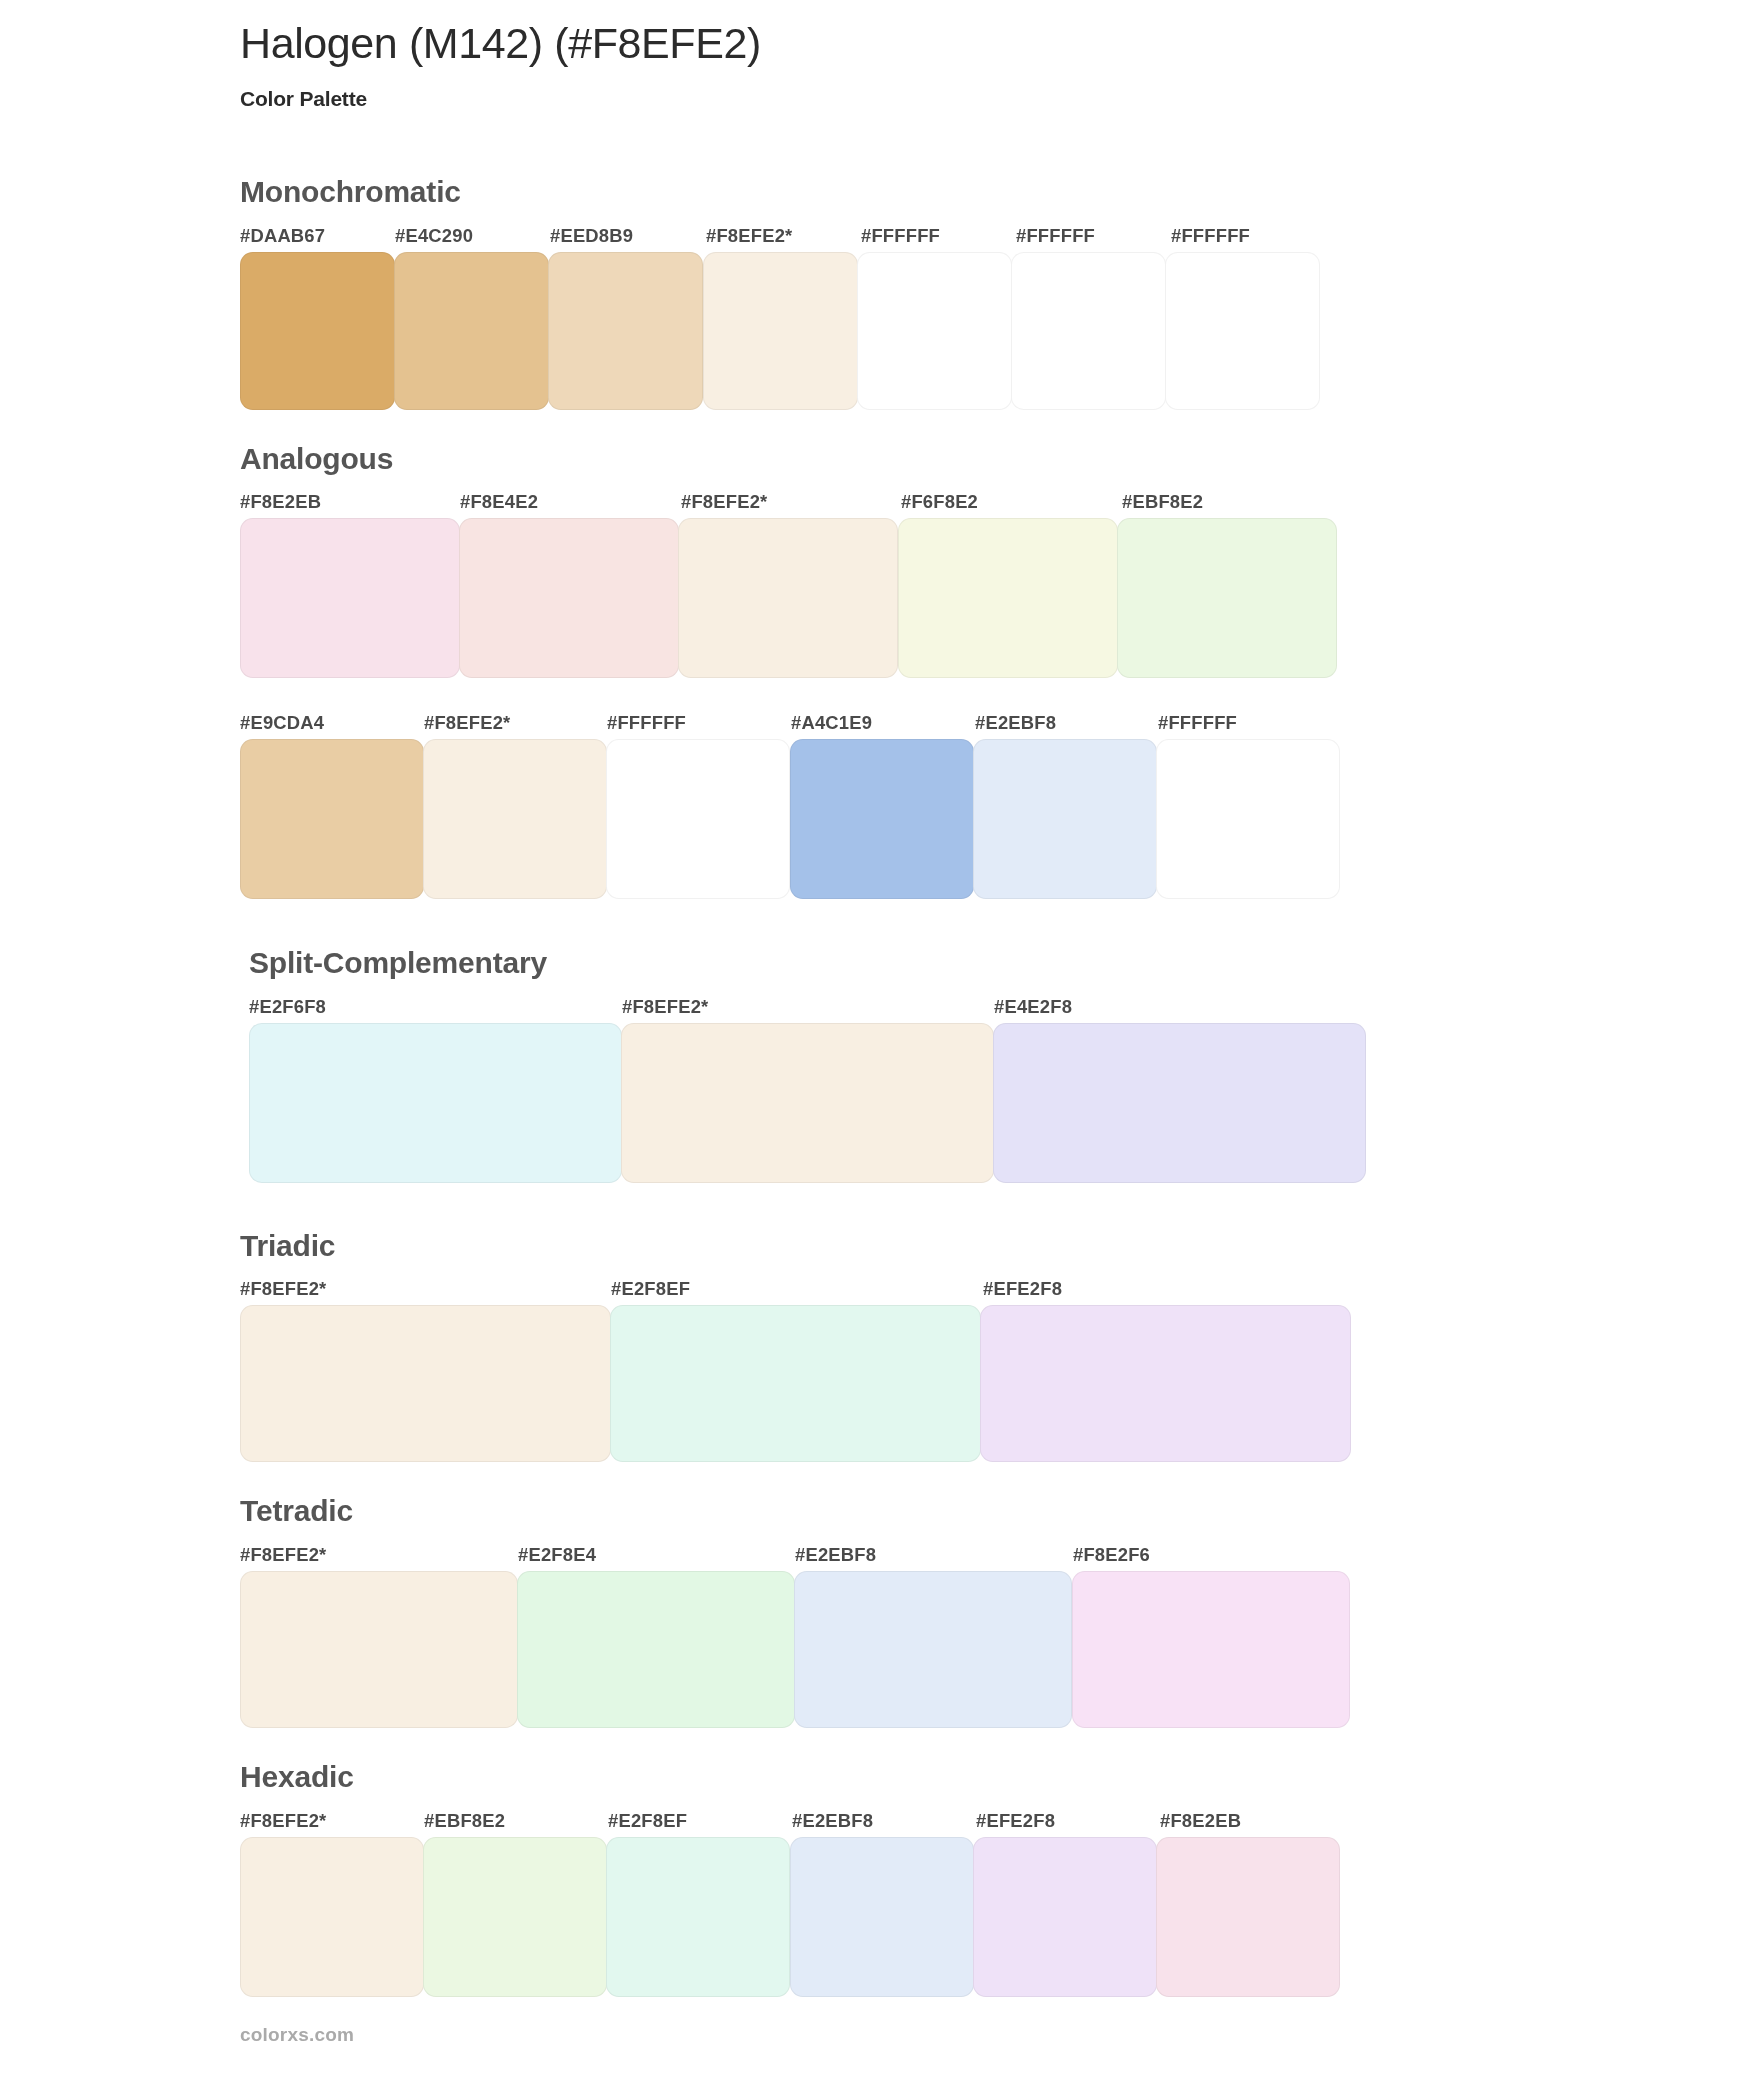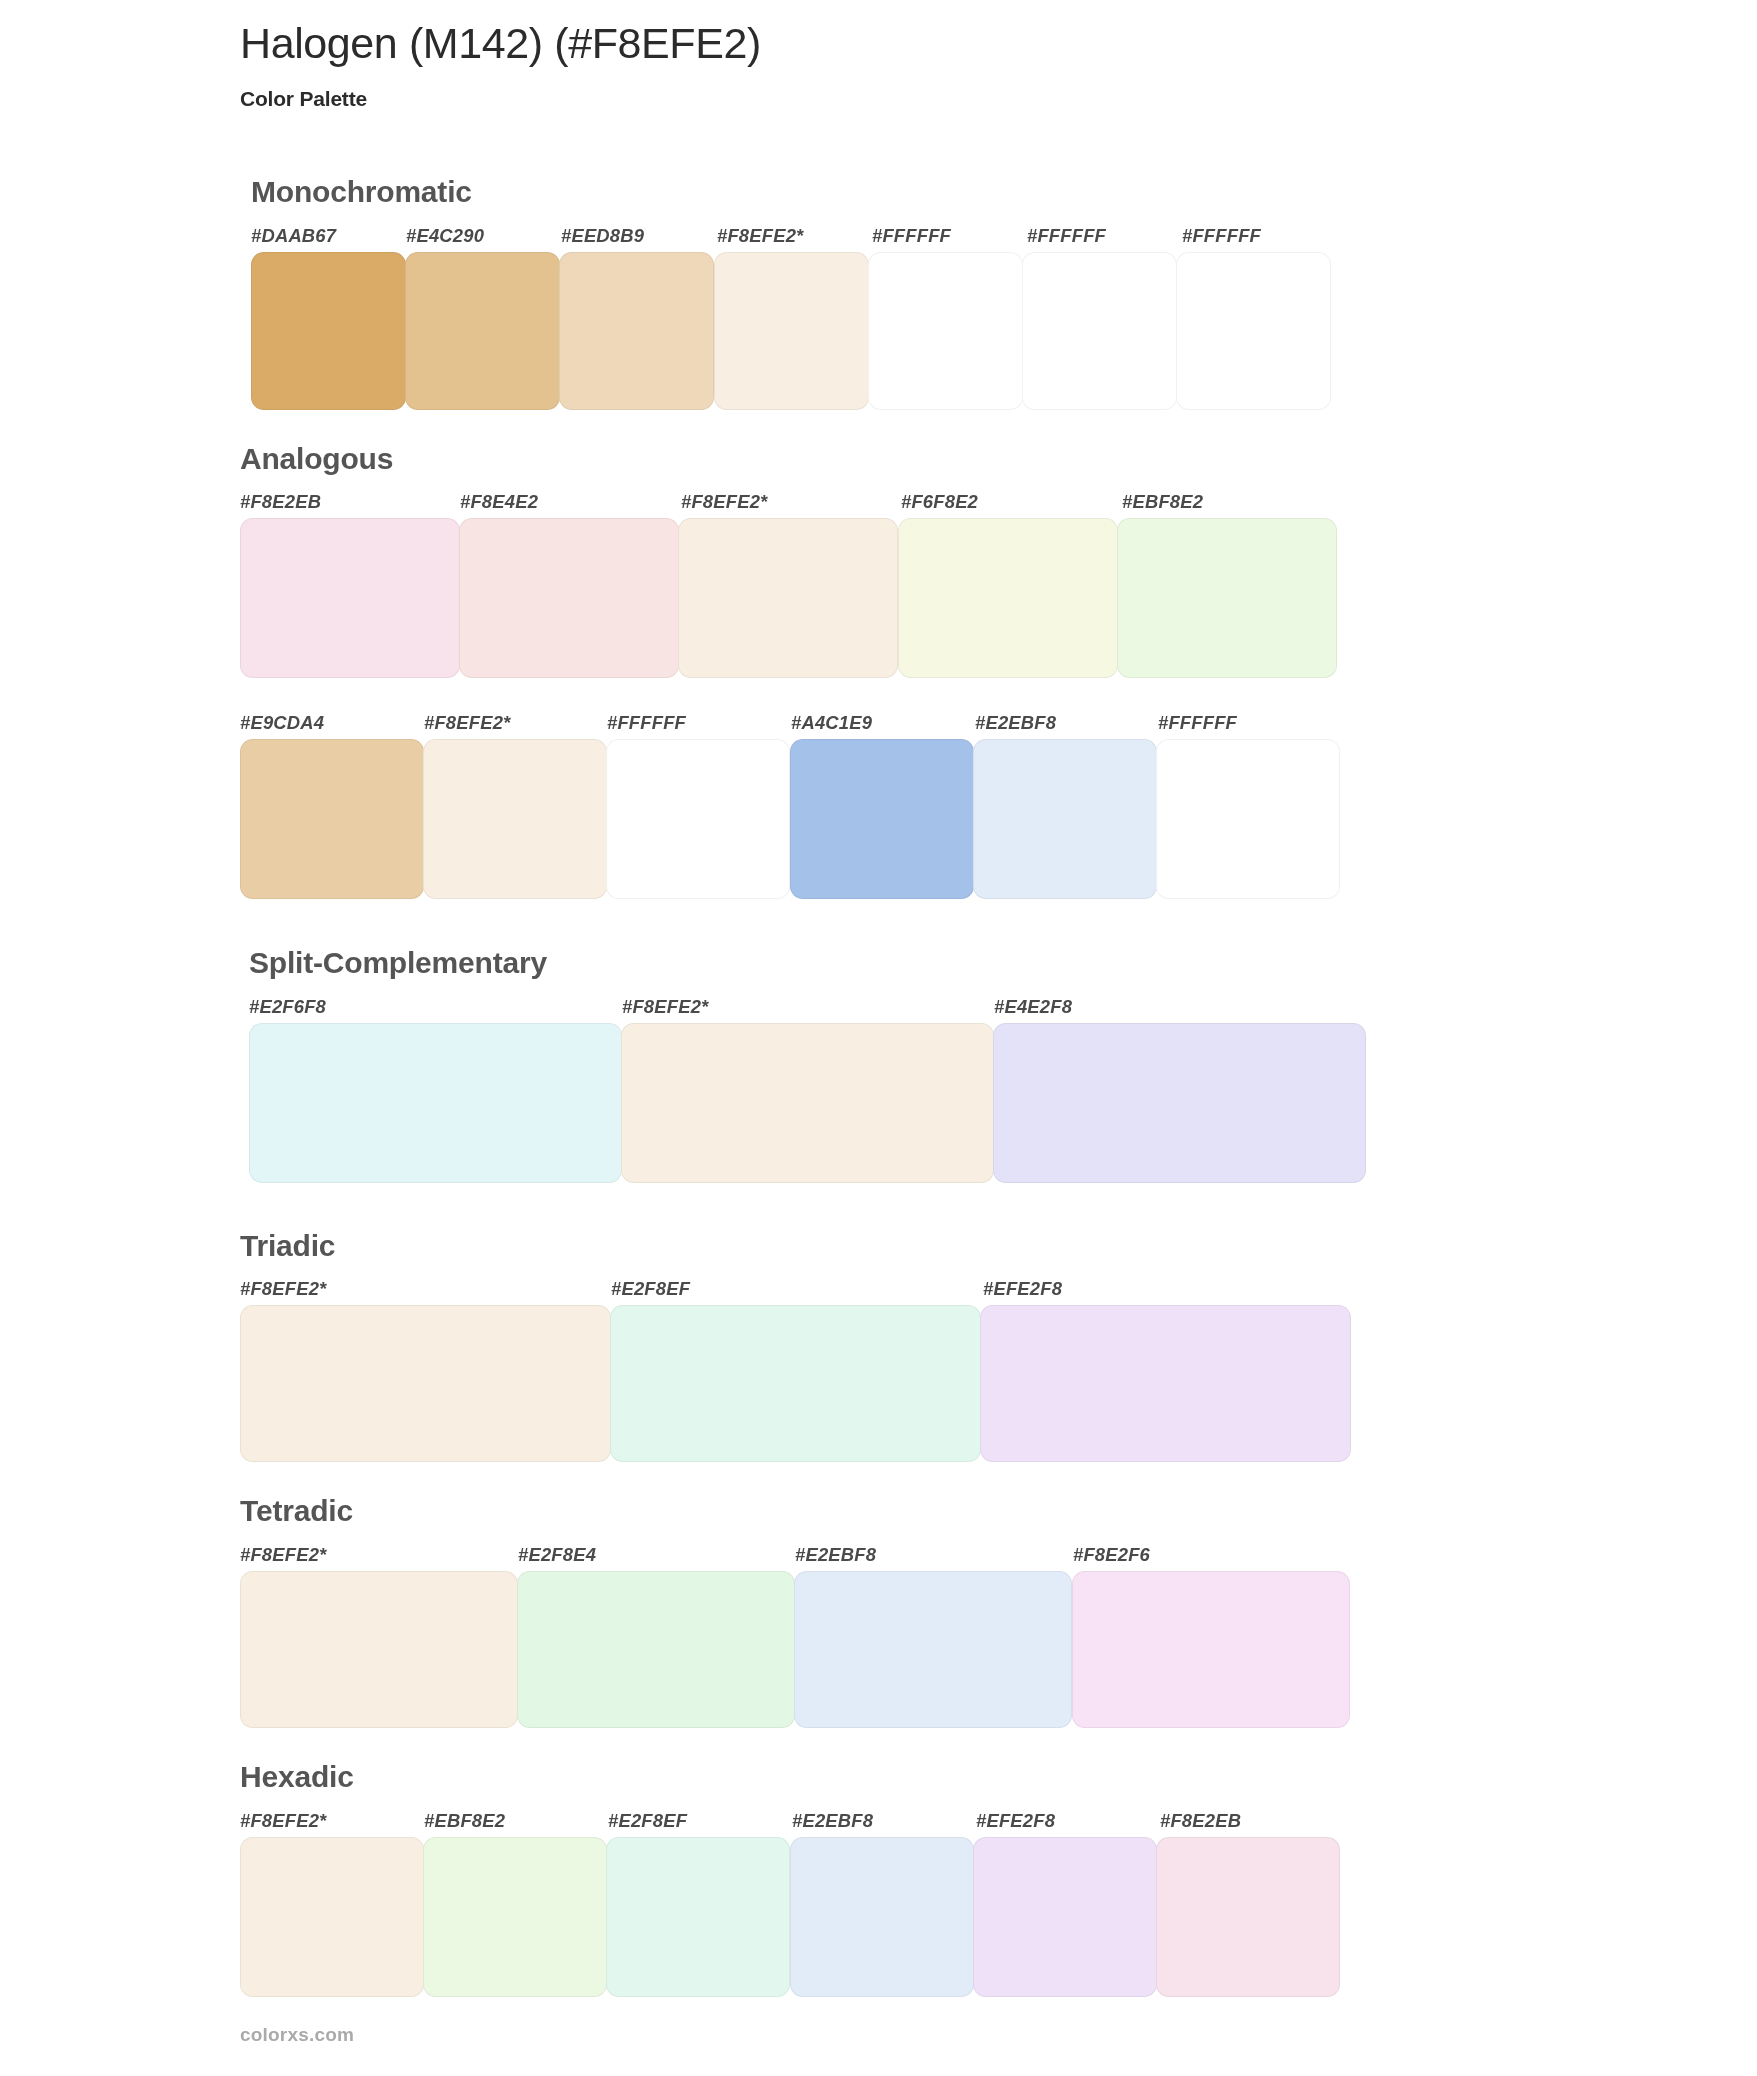--- a/index.html
+++ b/index.html
@@ -62,21 +62,20 @@
     letter-spacing: -0.2px;
     margin: 0 0 0 240px;
     padding: 0;
     line-height: 1.0;
   }
   .labels-row {
     position: relative;
     margin-left: 240px;
     height: 27px;
     margin-top: 17.6px;
-    font-style: italic;
   }
   .hex-label {
     position: absolute;
     top: 0;
     font-size: 18.4px;
     font-weight: bold;
     color: #4a4a4a;
     letter-spacing: 0.2px;
     white-space: nowrap;
   }
@@ -106,21 +105,21 @@
 <body>
 
 <div class="page">
 
   <div class="header">
     <h1 class="title">Halogen (M142) (#F8EFE2)</h1>
     <h2 class="subtitle">Color Palette</h2>
   </div>
 
   <div class="sections" id="sections-container">
-      <div class="section" style="margin-top: 0px; margin-left: 11px;">
+      <div class="section" style="margin-top: 0px;">
         <div class="section-heading">Monochromatic</div>
         <div class="labels-row" style="width: 1086px; margin-top: 17.6px;">
           <span class="hex-label" style="left: 0px;">#DAAB67</span>
           <span class="hex-label" style="left: 155px;">#E4C290</span>
           <span class="hex-label" style="left: 310px;">#EED8B9</span>
           <span class="hex-label" style="left: 466px;">#F8EFE2*</span>
           <span class="hex-label" style="left: 621px;">#FFFFFF</span>
           <span class="hex-label" style="left: 776px;">#FFFFFF</span>
           <span class="hex-label" style="left: 931px;">#FFFFFF</span>
         </div>

